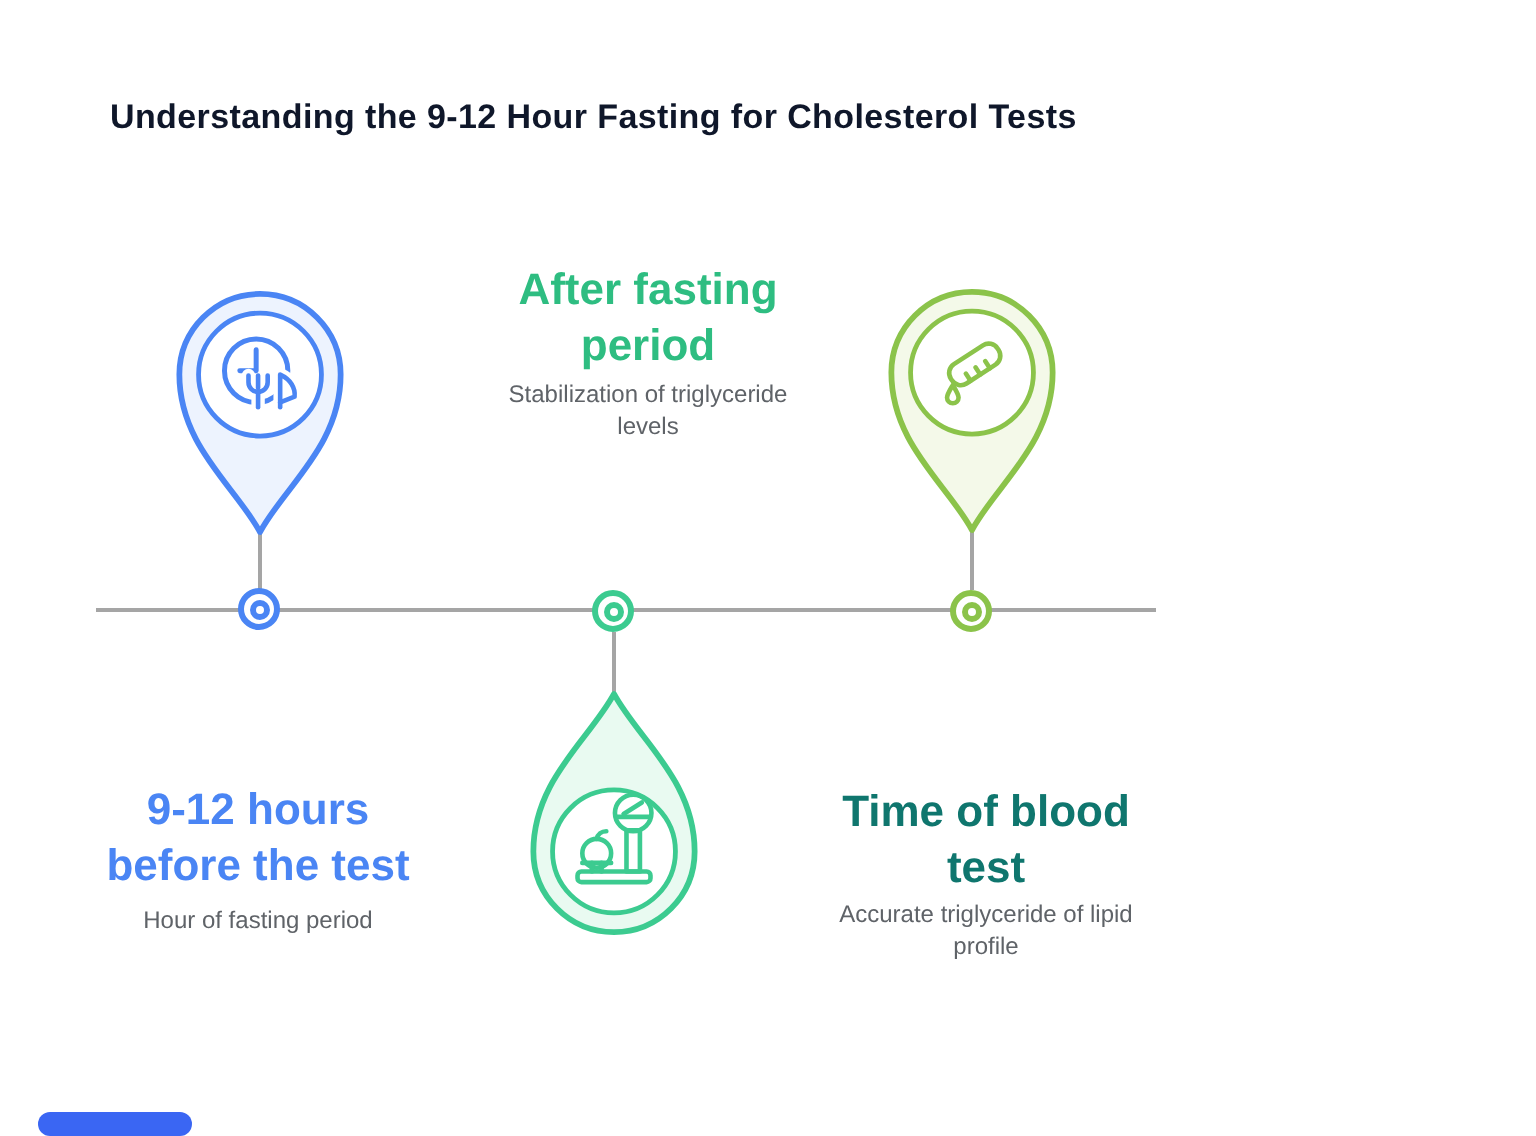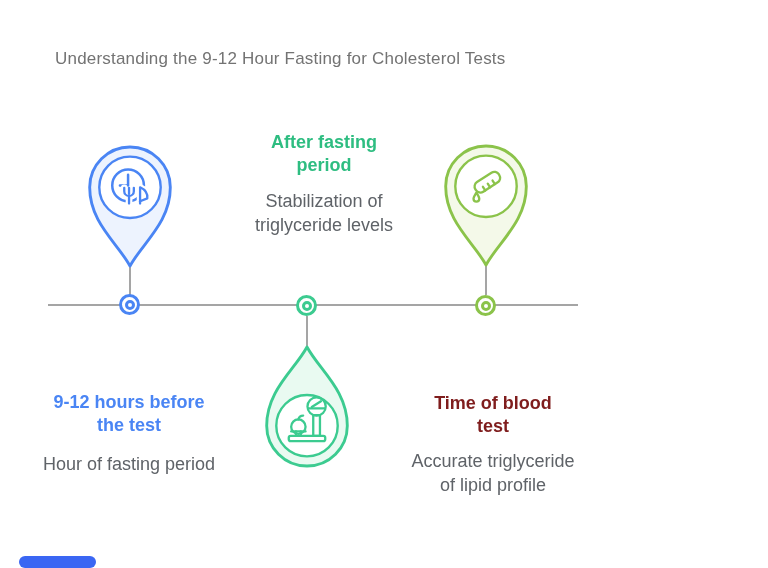--- a/index.html
+++ b/index.html
@@ -1,31 +1,31 @@
 <!DOCTYPE html>
 <html><head>
 <meta charset="utf-8">
 <style>
   html,body{margin:0;padding:0;background:#ffffff;}
   body{font-family:"Liberation Sans", sans-serif;}
   .canvas{position:relative;width:768px;height:568px;background:#ffffff;overflow:hidden;}
-  .title{position:absolute;left:55px;top:49px;font-size:17px;letter-spacing:.2px;color:#737373;}
+  .title{position:absolute;left:55px;top:49px;font-size:17px;letter-spacing:.2px;color:#0f172a;font-weight:bold;}
   .timeline{position:absolute;left:48px;top:304px;width:530px;height:2px;background:#a5a5a5;}
   .vline{position:absolute;width:2px;background:#a5a5a5;}
   .marker{position:absolute;width:21px;height:21px;border-radius:50%;background:#fff;box-sizing:border-box;border:3px solid;display:flex;align-items:center;justify-content:center;}
   .marker .dot{width:10px;height:10px;border-radius:50%;background:#fff;box-sizing:border-box;border:3px solid;}
   .marker.blue, .marker.blue .dot{border-color:#4a85f4;}
   .marker.emerald, .marker.emerald .dot{border-color:#3ccb90;}
   .marker.lime, .marker.lime .dot{border-color:#8bc34a;}
   .pin{position:absolute;width:96px;height:127px;}
-  .heading{position:absolute;font-size:18px;font-weight:bold;text-align:center;line-height:1.28;}
-  .desc{position:absolute;font-size:18px;color:#5f6368;text-align:center;line-height:1.35;}
+  .heading{position:absolute;font-size:22px;font-weight:bold;text-align:center;line-height:1.28;}
+  .desc{position:absolute;font-size:12px;color:#5f6368;text-align:center;line-height:1.35;}
   .heading.blue{color:#4a85f4;}
   .heading.emerald{color:#2ebd81;}
-  .heading.lime{color:#7f1d1d;}
+  .heading.lime{color:#0f766e;}
   .accent-bar{position:absolute;left:19px;top:556px;width:77px;height:12px;border-radius:6px;background:#3a66f3;}
 </style>
 </head>
 <body>
 
 <div class="canvas">
 
   <div class="title">Understanding the 9-12 Hour Fasting for Cholesterol Tests</div>
 
   <div class="timeline"></div>

